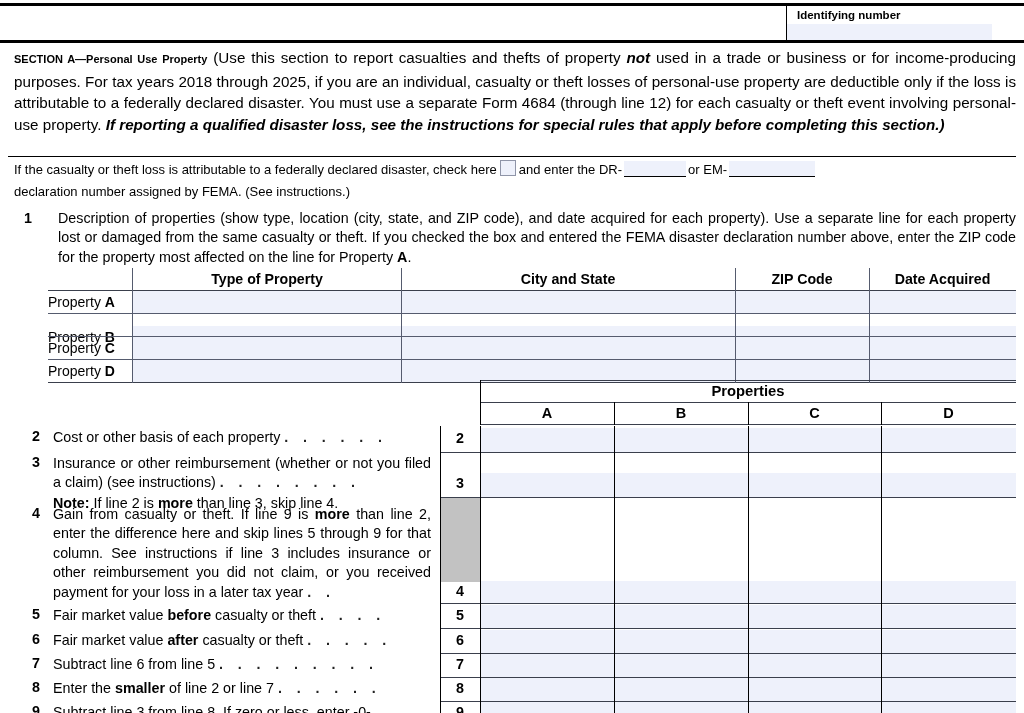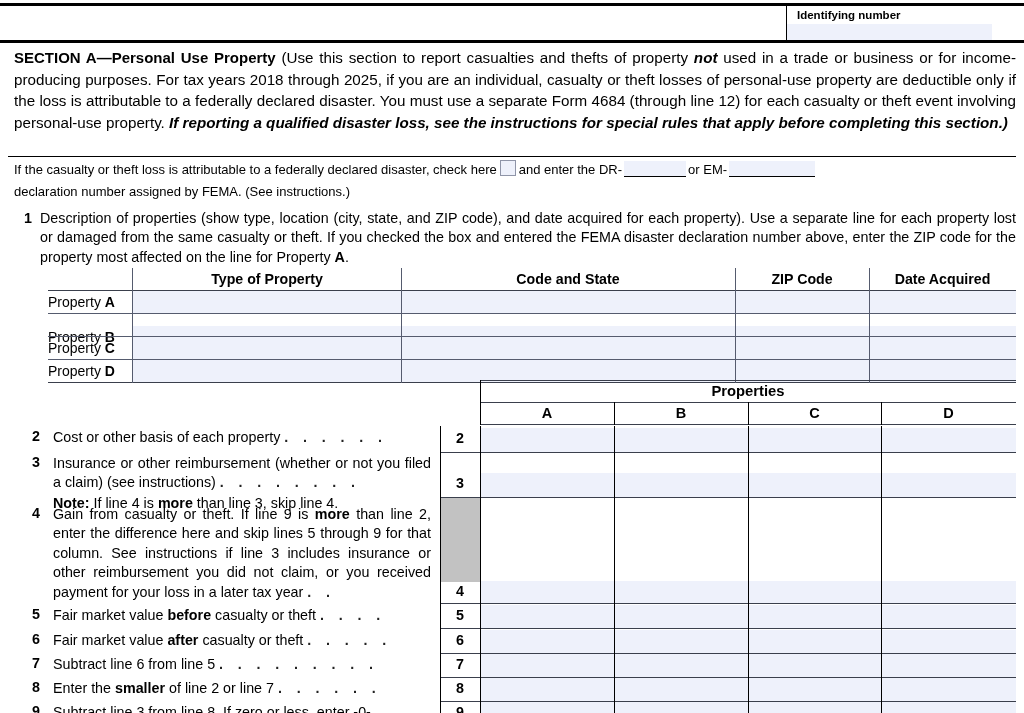--- a/index.html
+++ b/index.html
@@ -66,21 +66,21 @@
   .section-head {
     position: absolute;
     left: 14px; top: 47px;
     width: 1002px;
     font-size: 15.2px;
     line-height: 21.6px;
     text-align: justify;
     text-justify: inter-word;
   }
   .section-head b { font-weight: bold; font-style: italic; }
-  .sec-title { font-weight: bold; font-size: 15px; }
+  .sec-title { font-weight: bold; font-size: 11px; }
 
   .fema-rule {
     position: absolute;
     left: 8px; top: 156px;
     width: 1008px; height: 1.2px;
     background: #000;
   }
 
   
   .fema-line {
@@ -117,21 +117,21 @@
     font-size: 14.3px;
     line-height: 19.4px;
   }
   .line1 .num {
     position: absolute;
     left: 0; top: 0;
     font-weight: bold;
     font-size: 14.3px;
   }
   .line1 .body {
-    margin-left: 16px;
+    margin-left: 34px;
     text-align: justify;
     text-justify: inter-word;
   }
   .line1 .body b { font-weight: bold; }
 
   
   .prop-grid {
     position: absolute;
     left: 48px; top: 268px;
     width: 968px; height: 114px;
@@ -276,21 +276,21 @@
   </div>
 
   <div class="line1">
     <span class="num">1</span>
     <div class="body"><span>Description of properties (show type, location (city, state, and ZIP code), and date acquired for each property). Use a separate line for each property lost or damaged from the same casualty or theft. If you checked the box and entered the FEMA disaster declaration number above, enter the ZIP code for the property most affected on the line for Property </span><b>A</b><span>.</span></div>
   </div>
 
   <div class="prop-grid">
 
     <div class="ph" style="left:85px;width:268px;">Type of Property</div>
-    <div class="ph" style="left:353px;width:334px;">Code and State</div>
+    <div class="ph" style="left:353px;width:334px;">City and State</div>
     <div class="ph" style="left:687px;width:134px;">ZIP Code</div>
     <div class="ph" style="left:821px;width:147px;">Date Acquired</div>
 
     <div class="hline dark" style="left:0;top:22px;width:968px;"></div>
 
     <div class="prow" style="top:23px;">
       <div class="plabel"><span>Property </span><b>A</b></div>
       <div class="pcell" style="left:85px;width:268px;"></div>
       <div class="pcell" style="left:353px;width:334px;"></div>
       <div class="pcell" style="left:687px;width:134px;"></div>
@@ -363,21 +363,21 @@
     <div class="ltext just"><span>Insurance or other reimbursement (whether or not you filed a claim) (see instructions)</span>
       <span class="leader">.  .  .  .  .  .  .  .</span></div>
     <div class="boxnum" style="top:21px;">3</div>
     <div class="datacell" style="left:481px;top:19px;width:133px;height:24px;"></div>
     <div class="datacell" style="left:615px;top:19px;width:133px;height:24px;"></div>
     <div class="datacell" style="left:749px;top:19px;width:132px;height:24px;"></div>
     <div class="datacell" style="left:882px;top:19px;width:134px;height:24px;"></div>
   </div>
 
   <div class="lrow" style="top:494px;height:20px;">
-    <div class="ltext"><b>Note:</b><span> If line 4 is </span><b>more</b><span> than line 3, skip line 4.</span></div>
+    <div class="ltext"><b>Note:</b><span> If line 2 is </span><b>more</b><span> than line 3, skip line 4.</span></div>
   </div>
   <div class="hline dark" style="left:440px;top:497px;width:576px;"></div>
 
   <div class="graycell" style="left:441px;top:498px;width:39px;height:84px;"></div>
   <div class="lrow" style="top:505px;height:97px;">
     <div class="lnum">4</div>
     <div class="ltext just"><span>Gain from casualty or theft. If line 9 is </span><b>more</b><span> than line 2, enter the difference here and skip lines 5 through 9 for that column. See instructions if line 3 includes insurance or other reimbursement you did not claim, or you received payment for your loss in a later tax year</span>
       <span class="leader">.  .</span></div>
     <div class="boxnum" style="top:78px;">4</div>
     <div class="datacell" style="left:481px;top:76px;width:133px;height:22px;"></div>

